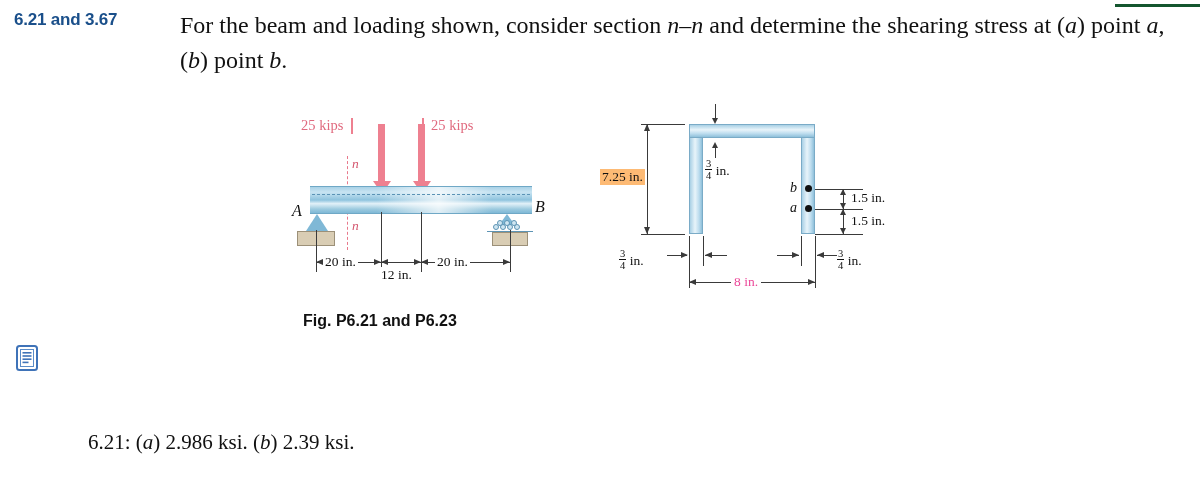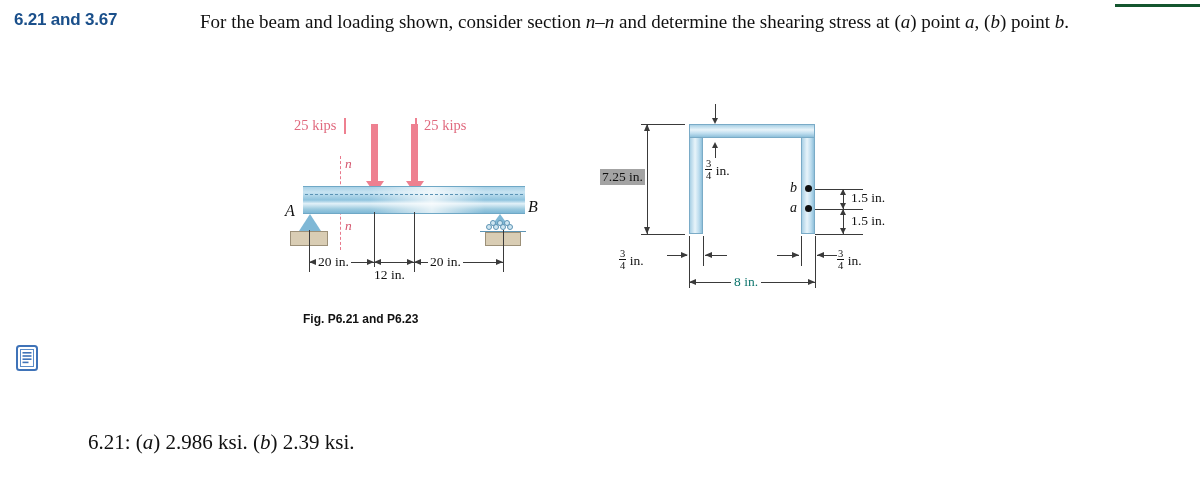--- a/index.html
+++ b/index.html
@@ -36,34 +36,34 @@
     top: 10px;
     font-family: "Liberation Sans", sans-serif;
     font-weight: bold;
     font-size: 17px;
     color: #1a4f8a;
     letter-spacing: -0.2px;
     white-space: nowrap;
   }
   .prob-body {
     position: absolute;
-    left: 200px;
+    left: 180px;
     top: 8px;
     width: 1000px;
     font-family: "Liberation Serif", serif;
-    font-size: 19px;
+    font-size: 24px;
     color: #111;
     line-height: 1.45;
   }
   .prob-body i { font-style: italic; }
 
   
   .beam-fig {
     position: absolute;
-    left: 278px;
+    left: 285px;
     top: 112px;
     width: 280px;
     height: 185px;
   }
   .beam-body {
     position: absolute;
     left: 25px;
     top: 74px;
     width: 222px;
     height: 28px;
@@ -311,21 +311,21 @@
   }
   .frac s { display: block; text-decoration: none; padding: 0 1px; }
 
   
   .caption {
     position: absolute;
     left: 303px;
     top: 312px;
     font-family: "Liberation Sans", sans-serif;
     font-weight: bold;
-    font-size: 12px;
+    font-size: 16px;
     color: #111;
     white-space: nowrap;
   }
 
   
   .doc-icon {
     position: absolute;
     left: 16px;
     top: 345px;
     width: 22px;
@@ -451,21 +451,21 @@
 
     <div class="hline" style="left:36px; top:24px; width:44px;"></div>
     <div class="hline" style="left:36px; top:134px; width:44px;"></div>
     <div class="vline" style="left:42px; top:24px; height:110px;"></div>
     <div style="position:absolute; left:38.5px; top:24px; width:0; height:0;
                 border-left:3.5px solid transparent; border-right:3.5px solid transparent;
                 border-bottom:7px solid #3a3a3a;"></div>
     <div style="position:absolute; left:38.5px; top:127px; width:0; height:0;
                 border-left:3.5px solid transparent; border-right:3.5px solid transparent;
                 border-top:7px solid #3a3a3a;"></div>
-    <div style="position:absolute; left:-5px; top:69px; font-size:13.5px; color:#111; background:#a3a3a3; padding:0 2px; white-space:nowrap;font-family:Liberation Serif, serif;">7.25 in.</div>
+    <div style="position:absolute; left:-5px; top:69px; font-size:13.5px; color:#111; background:#fdba74; padding:0 2px; white-space:nowrap;font-family:Liberation Serif, serif;">7.25 in.</div>
 
     <div class="pt-dot" style="left:199.5px; top:85px;"></div>
     <div class="pt-lbl" style="left:185px; top:80px;">b</div>
     <div class="pt-dot" style="left:199.5px; top:105px;"></div>
     <div class="pt-lbl" style="left:185px; top:100px;">a</div>
 
     <div class="hline" style="left:210px; top:88.5px; width:48px;"></div>
     <div class="hline" style="left:210px; top:108.5px; width:48px;"></div>
     <div class="hline" style="left:210px; top:134px; width:48px;"></div>
 
@@ -508,21 +508,21 @@
     <div class="hline" style="left:212px; top:155px; width:20px;"></div>
     <div class="ar-l" style="left:212px; top:151.5px;"></div>
     <div style="position:absolute; left:232px; top:148px; font-size:13.5px; color:#111; white-space:nowrap;">
       <span class="frac"><b>3</b><s>4</s></span>
       <span>in.</span>
     </div>
 
     <div class="hline" style="left:84px; top:182px; width:126px;"></div>
     <div class="ar-l" style="left:84px; top:178.5px;"></div>
     <div class="ar-r" style="left:203px; top:178.5px;"></div>
-    <div style="position:absolute; left:126px; top:174px; font-size:13.5px; color:#0f766e; background:#fff; padding:0 3px; white-space:nowrap;">8 in.</div>
+    <div style="position:absolute; left:126px; top:174px; font-size:13.5px; color:#ec4899; background:#fff; padding:0 3px; white-space:nowrap;">8 in.</div>
   </div>
 
   <div class="caption">Fig. P6.21 and P6.23</div>
 
   <div class="doc-icon">
     <svg width="22" height="26" viewBox="0 0 22 26" xmlns="http://www.w3.org/2000/svg">
       <rect x="1" y="1" width="20" height="24" rx="2.5" fill="#ffffff" stroke="#3f73b8" stroke-width="2"></rect>
       <rect x="4.5" y="4.5" width="13" height="17" fill="#ffffff" stroke="#5a8cc9" stroke-width="1"></rect>
       <rect x="6.5" y="7" width="9" height="1.6" fill="#3f73b8"></rect>
       <rect x="6.5" y="10.2" width="9" height="1.6" fill="#3f73b8"></rect>

